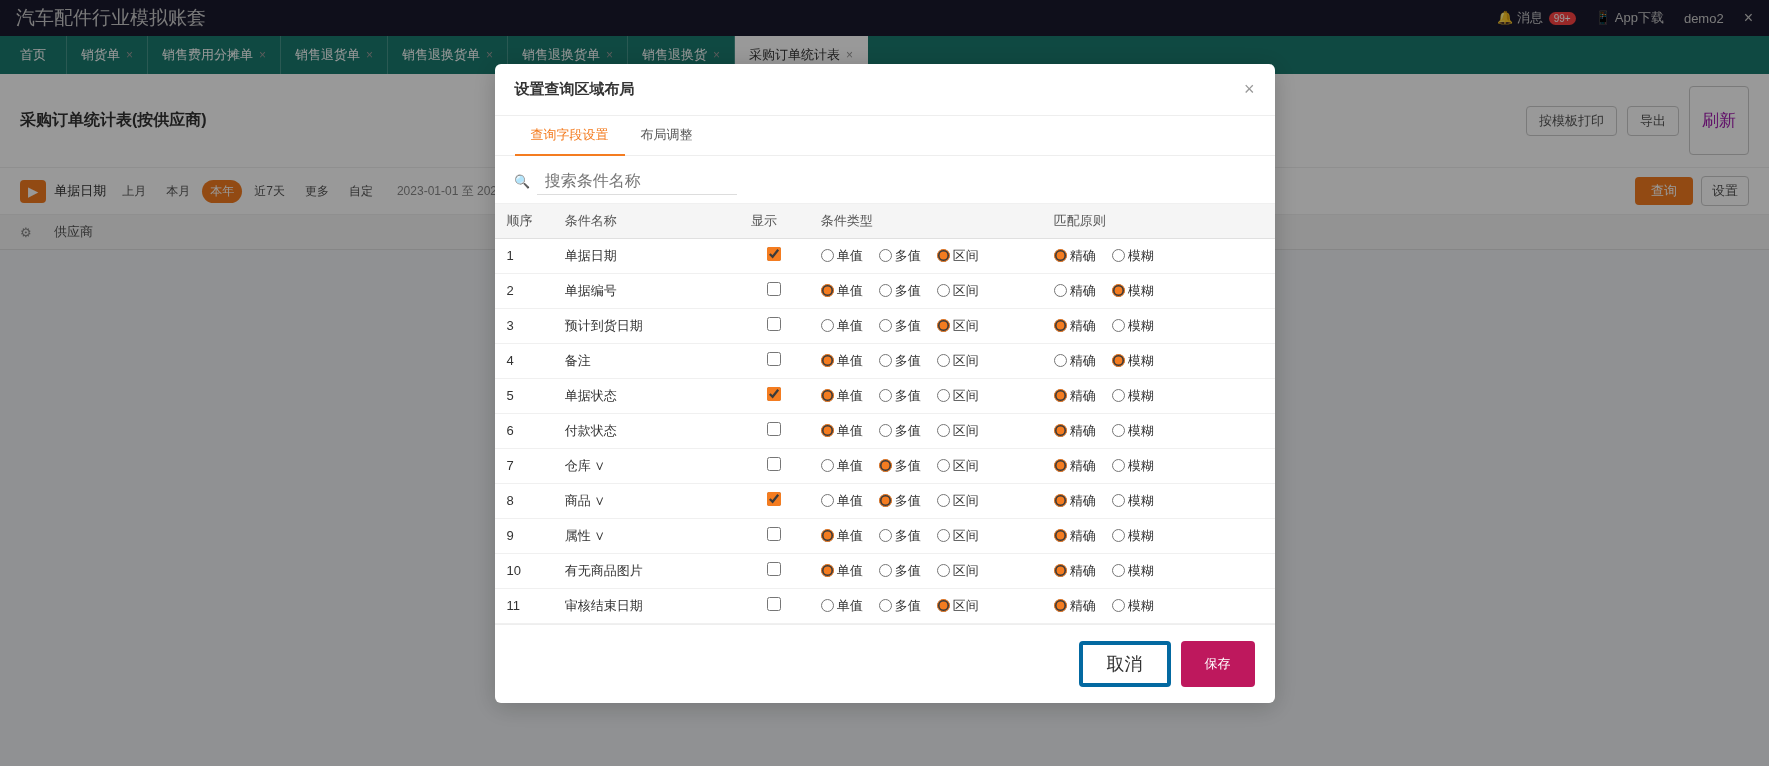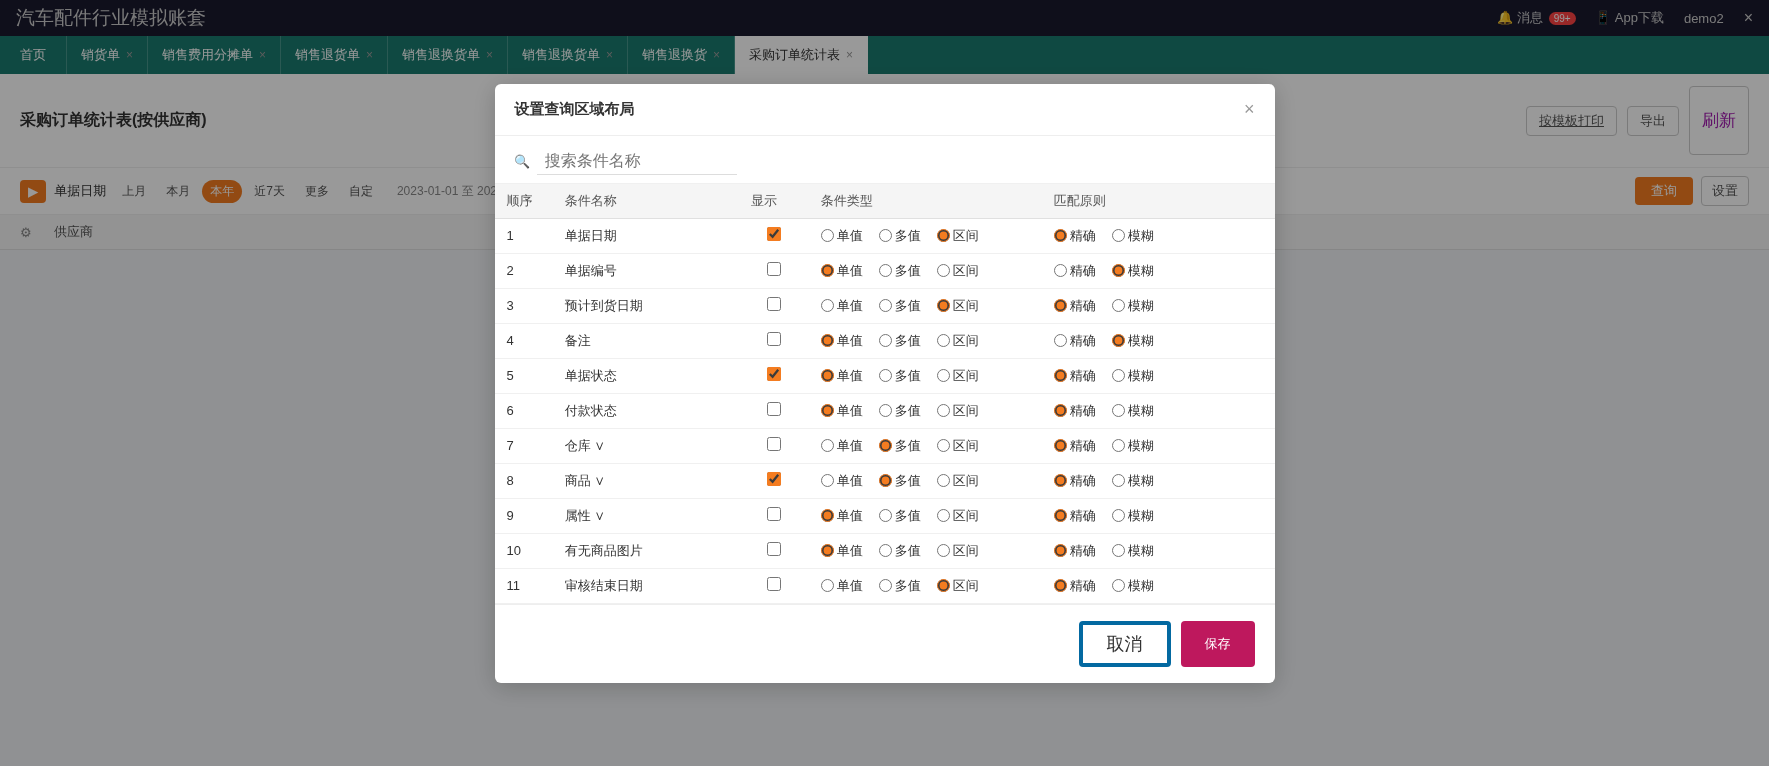--- a/index.html
+++ b/index.html
@@ -54,21 +54,21 @@
       display: flex;
       align-items: center;
       justify-content: space-between;
       border-bottom: 1px solid #eee;
     }
     .page-title { font-size: 16px; font-weight: bold; color: #333; text-align: center; }
     .page-actions { display: flex; align-items: center; gap: 10px; }
     .btn-print {
       border: 1px solid #ccc; background: #fff; padding: 5px 12px;
       border-radius: 4px; cursor: pointer; font-size: 13px; color: #555;
-      display: flex; align-items: center; gap: 4px; text-decoration: underline;
+      display: flex; align-items: center; gap: 4px;
     }
     .btn-export { border: 1px solid #ccc; background: #fff; padding: 5px 12px; border-radius: 4px; cursor: pointer; font-size: 13px; color: #555; }
     .btn-refresh { border: 1px solid #ccc; background: #fff; padding: 22px 12px; border-radius: 4px; cursor: pointer; font-size: 17px; color: #a21caf; }
 
     
     .filter-bar {
       background: #fff;
       padding: 8px 20px;
       display: flex;
       align-items: center;
@@ -312,20 +312,28 @@
 </div>
 
 <div class="overlay">
   <div class="modal">
 
     <div class="modal-header">
       <span class="modal-title">设置查询区域布局</span>
       <span class="modal-close">×</span>
     </div>
 
+    <div class="modal-tabs">
+      <div class="modal-tab active">
+        <span>查询字段设置</span>
+      </div>
+      <div class="modal-tab">
+        <span>布局调整</span>
+      </div>
+    </div>
 
     <div class="modal-search">
       <span class="modal-search-icon">🔍</span>
       <input type="text" placeholder="搜索条件名称" style="">
     </div>
 
     <div class="modal-table">
       <table>
         <thead>
           <tr>

